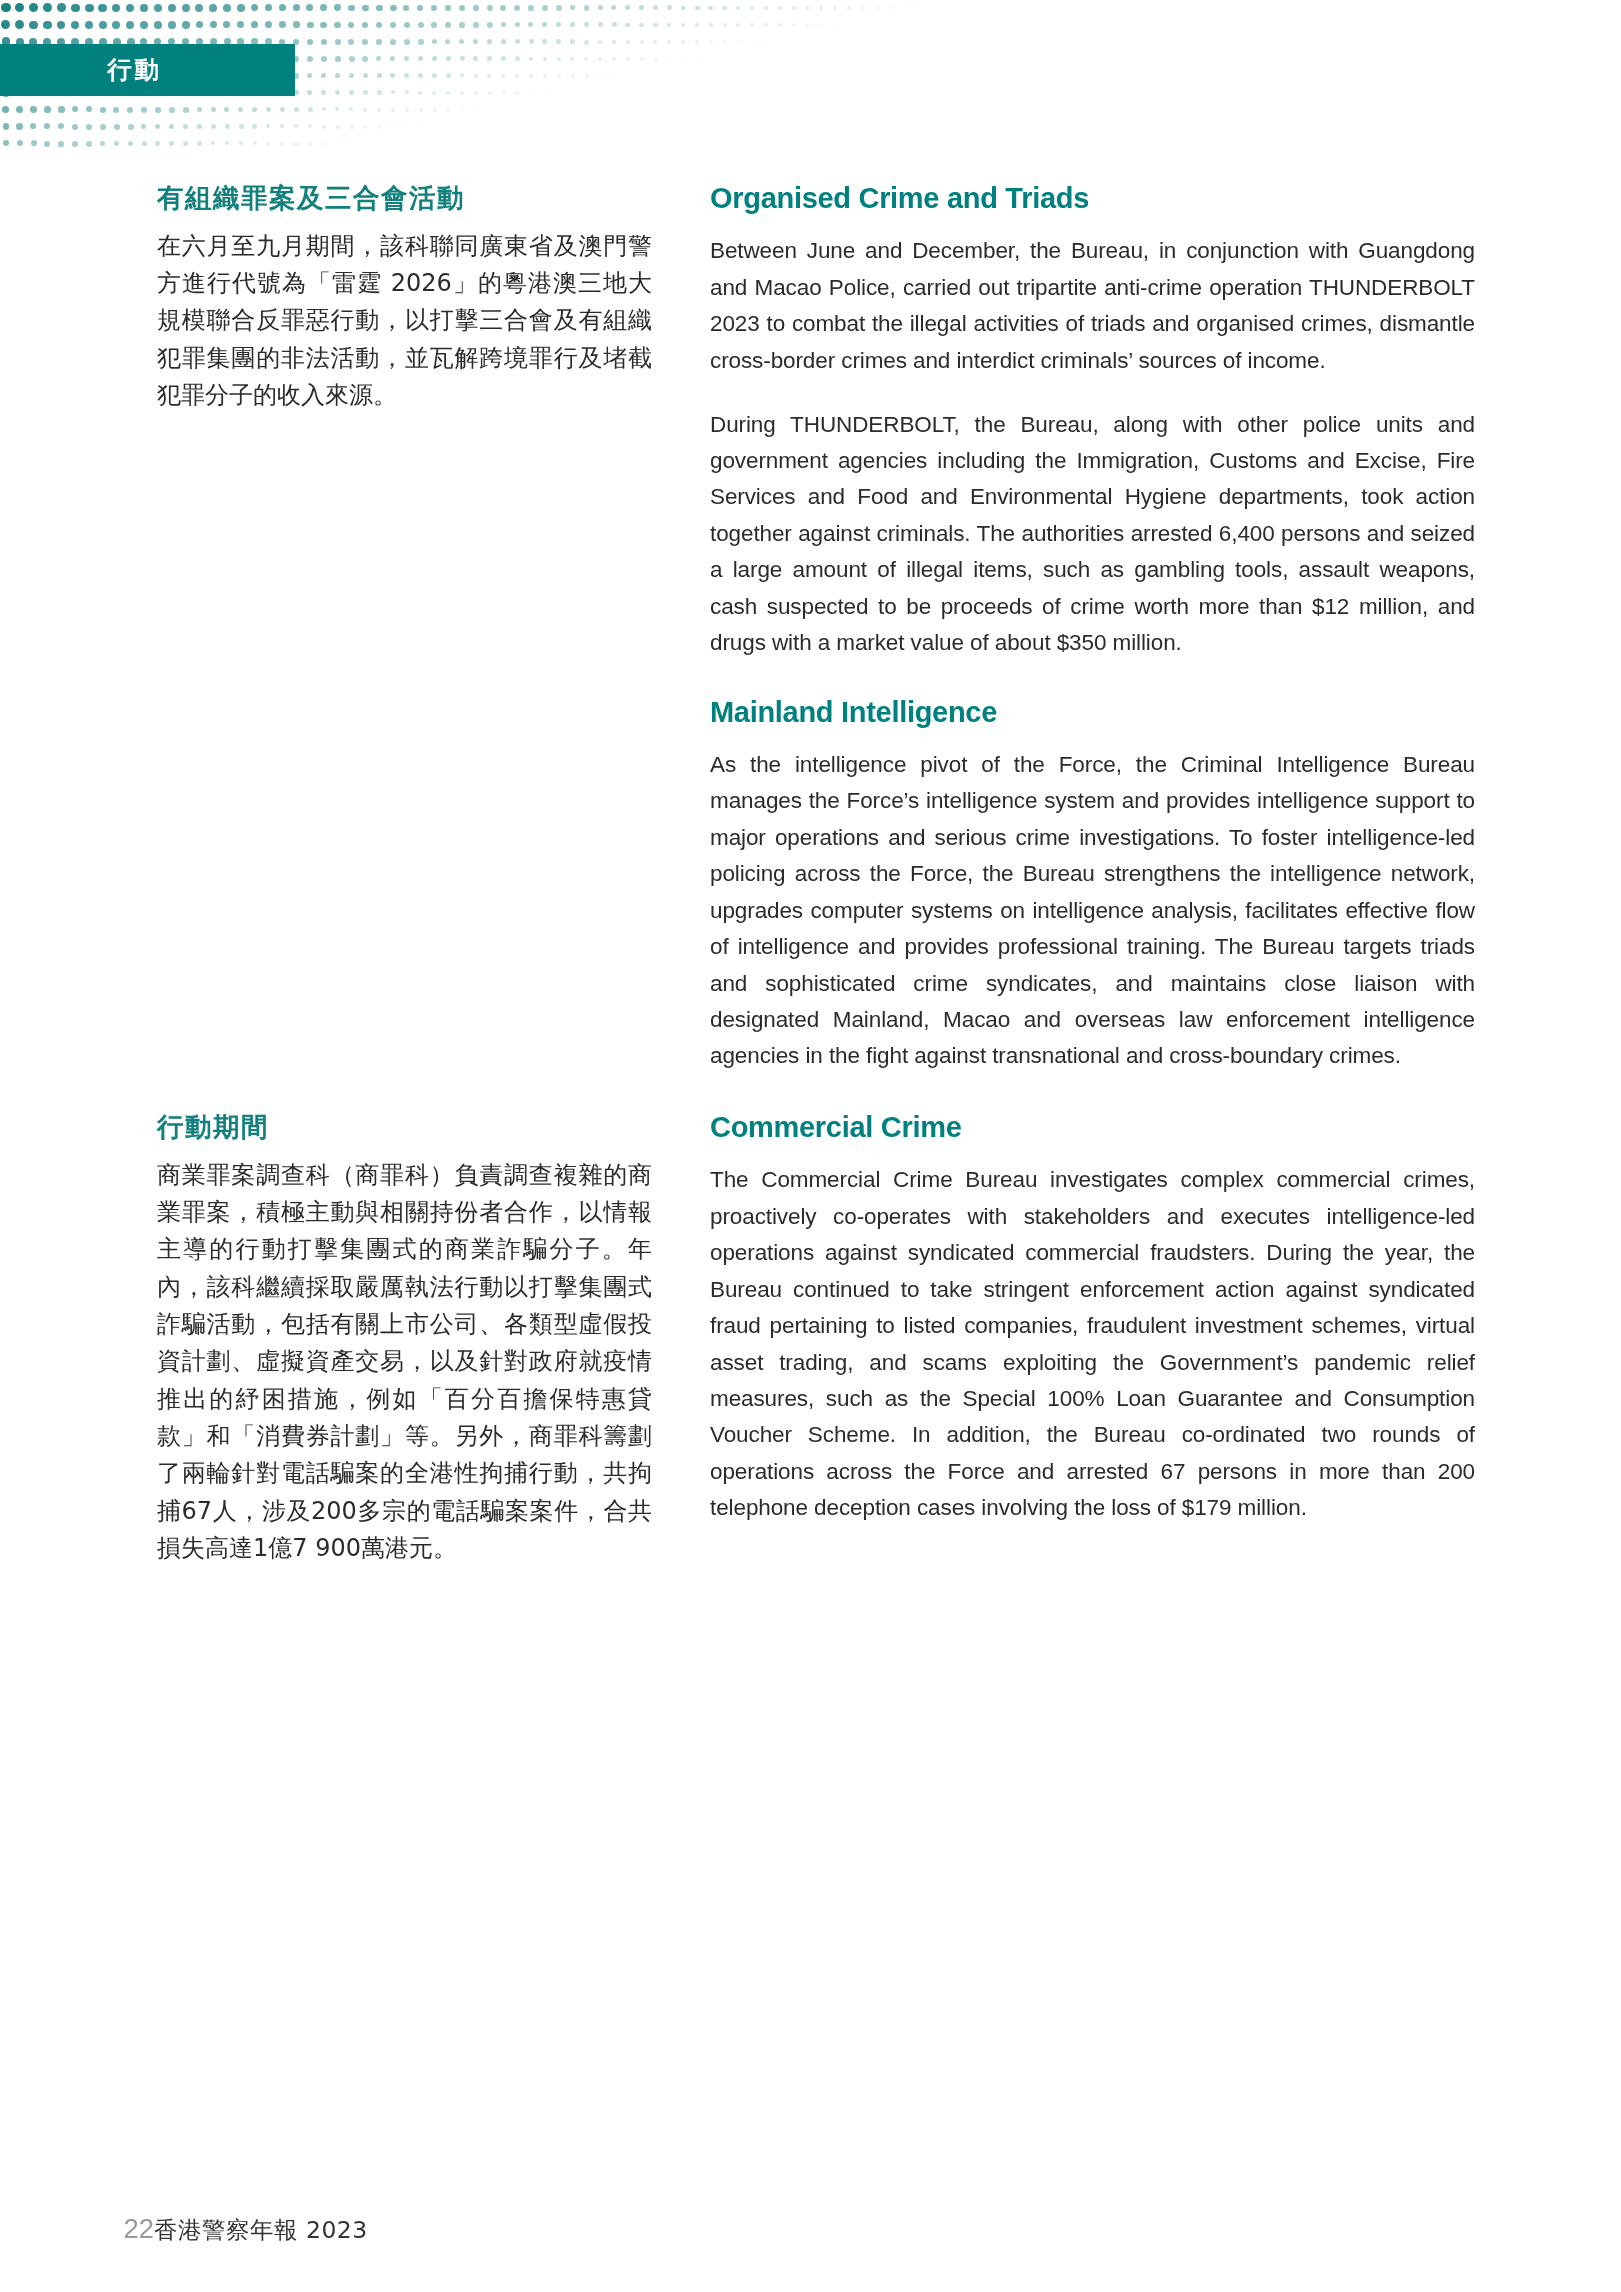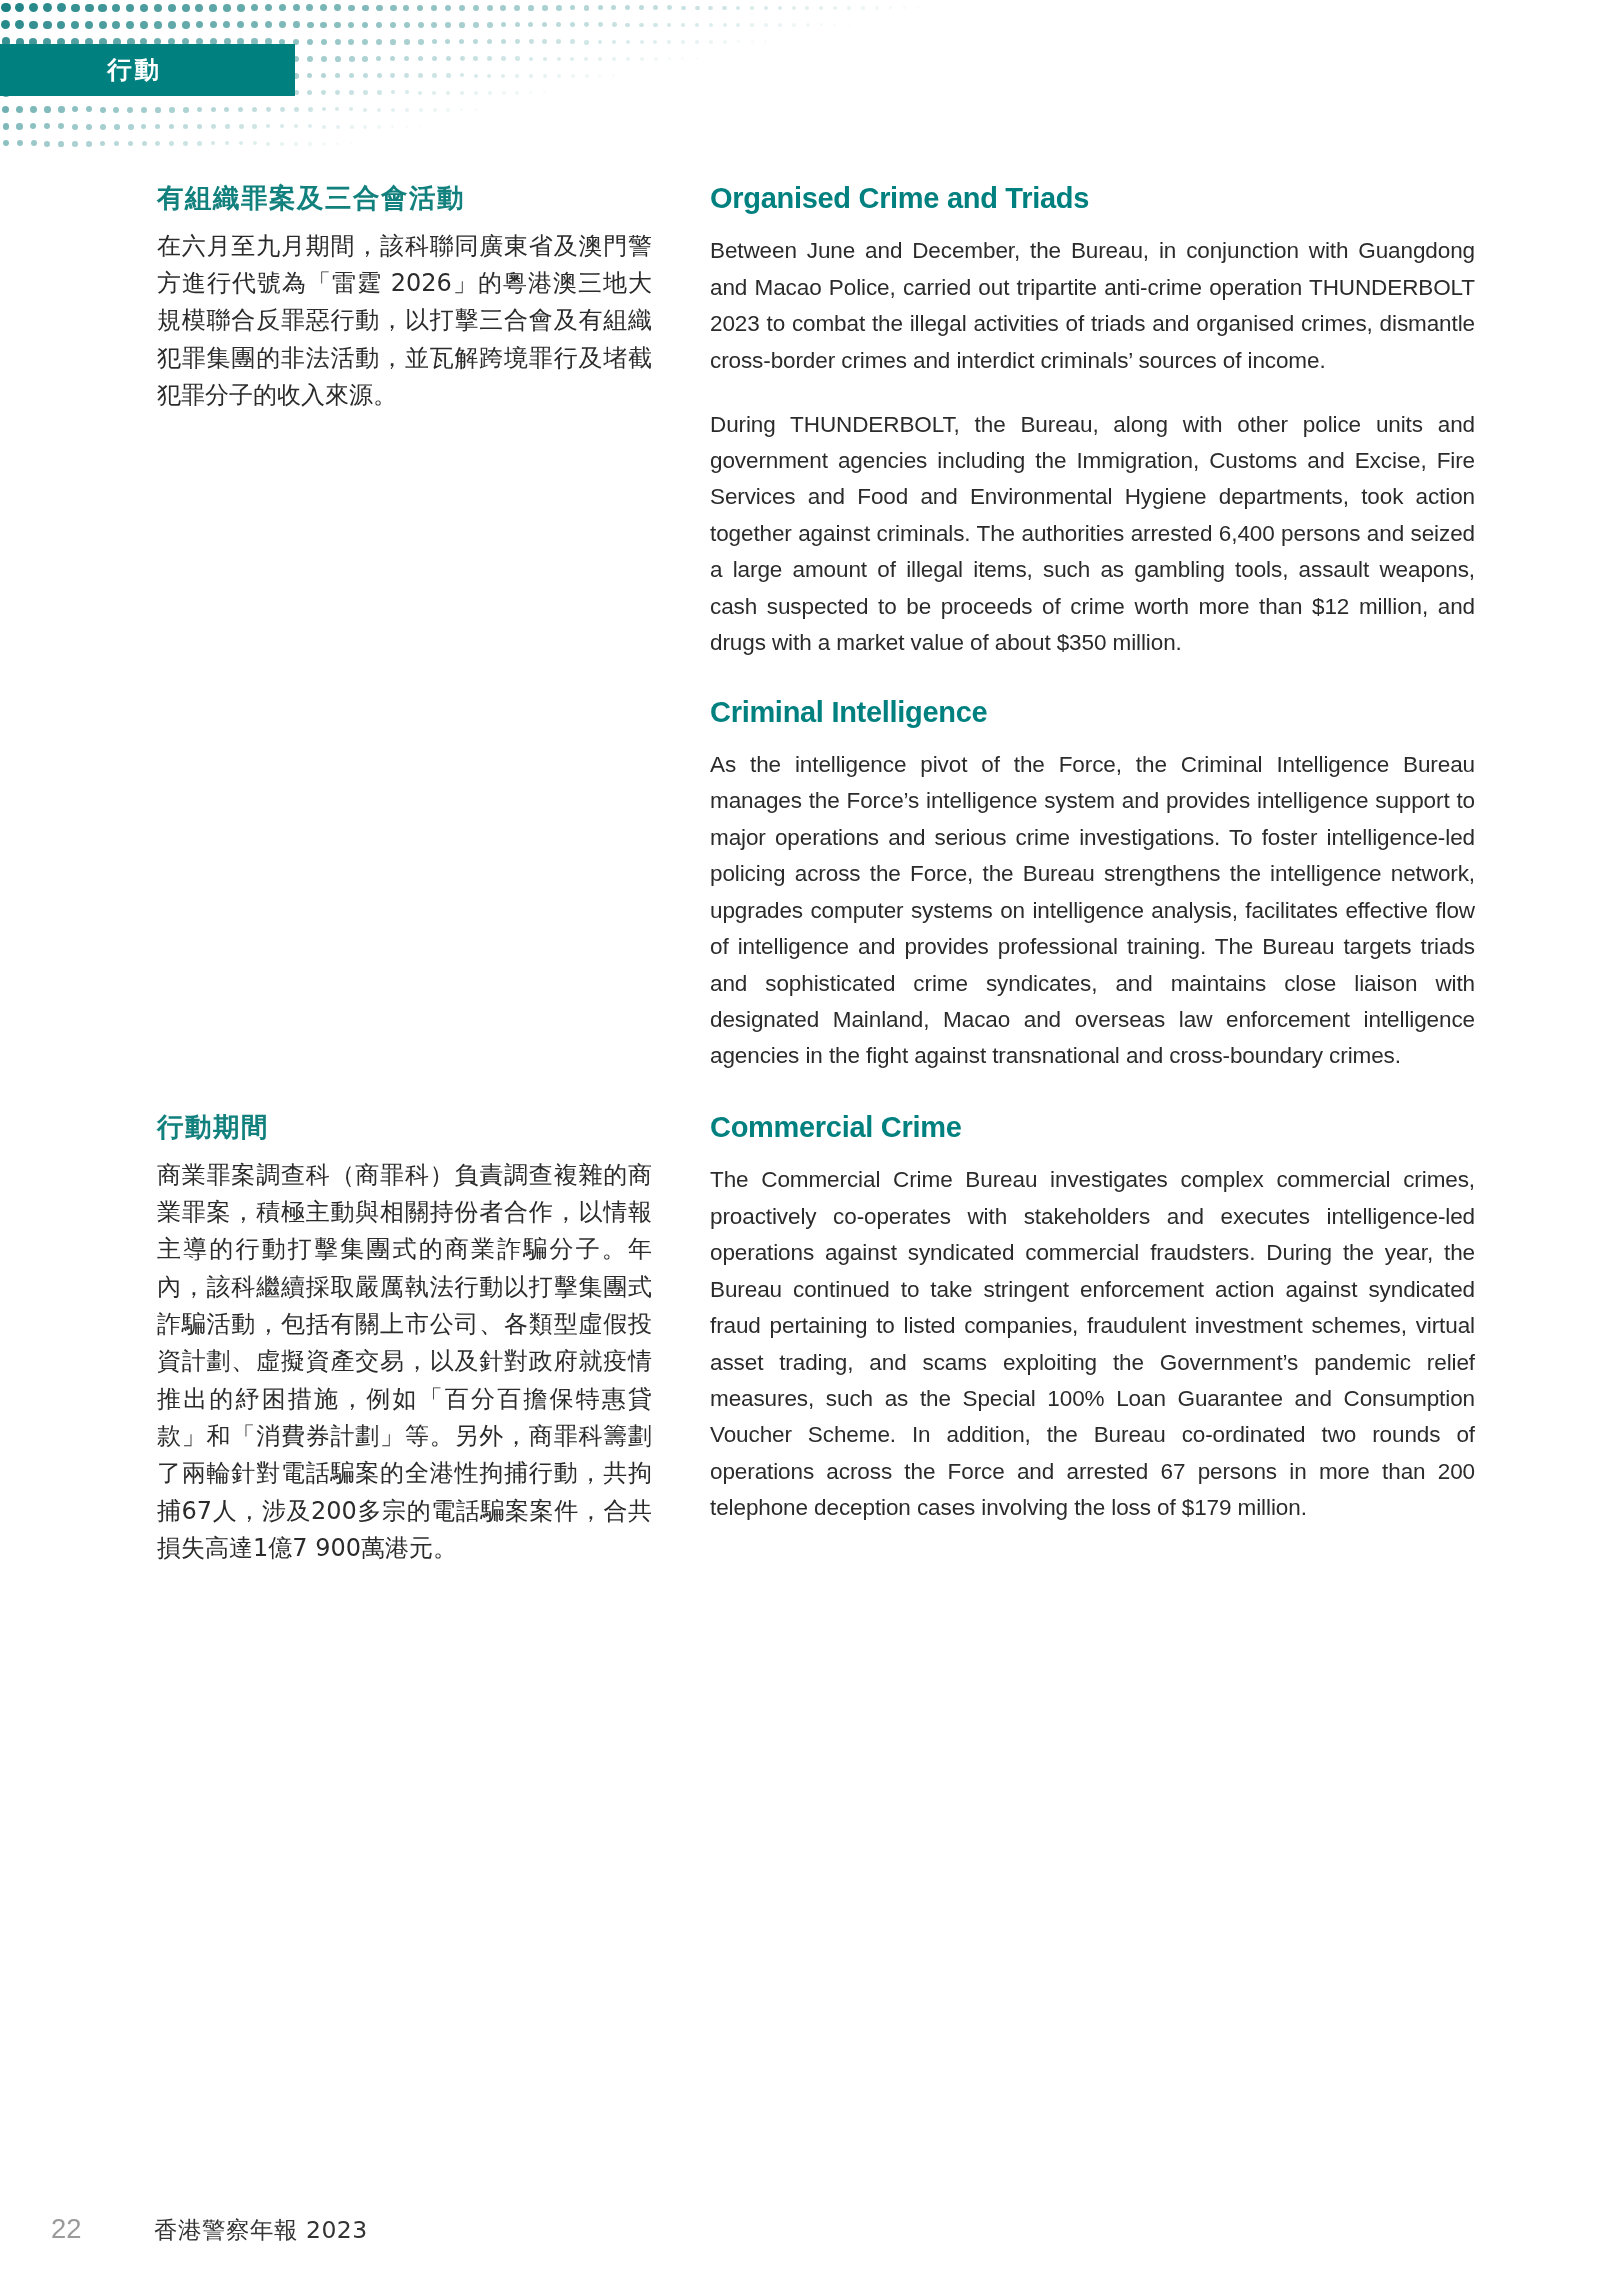--- a/index.html
+++ b/index.html
@@ -130,20 +130,21 @@
     align-items: baseline;
     padding-left: 51px;
     box-sizing: border-box;
   }
   #footer .page-num {
     color: #9a9a9a;
     font-size: 27.4px;
     font-weight: normal;
     font-family: "Liberation Sans", sans-serif;
     width: 103px;
+    text-align: right;
   }
   #footer .footer-title {
     color: #333333;
     font-size: 23.5px;
     font-family: "DejaVu Sans", "Liberation Sans", sans-serif;
     letter-spacing: 0.5px;
   }
 </style>
 </head>
 <body>
@@ -579,21 +580,21 @@
       <h2 class="en-head">Organised Crime and Triads</h2>
       <p class="en-p">Between June and December, the Bureau, in conjunction with Guangdong and Macao Police, carried out tripartite anti-crime operation THUNDERBOLT 2023 to combat the illegal activities of triads and organised crimes, dismantle cross-border crimes and interdict criminals’ sources of income.</p>
       <p class="en-p">During THUNDERBOLT, the Bureau, along with other police units and government agencies including the Immigration, Customs and Excise, Fire Services and Food and Environmental Hygiene departments, took action together against criminals. The authorities arrested 6,400 persons and seized a large amount of illegal items, such as gambling tools, assault weapons, cash suspected to be proceeds of crime worth more than $12 million, and drugs with a market value of about $350 million.</p>
     </div>
   </div>
 
   <div class="columns gap-before-2">
     <div class="col-zh">
     </div>
     <div class="col-en">
-      <h2 class="en-head">Criminal Intelligence</h2>
+      <h2 class="en-head">Mainland Intelligence</h2>
       <p class="en-p">As the intelligence pivot of the Force, the Criminal Intelligence Bureau manages the Force’s intelligence system and provides intelligence support to major operations and serious crime investigations. To foster intelligence-led policing across the Force, the Bureau strengthens the intelligence network, upgrades computer systems on intelligence analysis, facilitates effective flow of intelligence and provides professional training. The Bureau targets triads and sophisticated crime syndicates, and maintains close liaison with designated Mainland, Macao and overseas law enforcement intelligence agencies in the fight against transnational and cross-boundary crimes.</p>
     </div>
   </div>
 
   <div class="columns gap-before-3">
     <div class="col-zh">
       <h2 class="zh-head">行動期間</h2>
       <p class="zh-p">商業罪案調查科（商罪科）負責調查複雜的商業罪案，積極主動與相關持份者合作，以情報主導的行動打擊集團式的商業詐騙分子。年內，該科繼續採取嚴厲執法行動以打擊集團式詐騙活動，包括有關上市公司、各類型虛假投資計劃、虛擬資產交易，以及針對政府就疫情推出的紓困措施，例如「百分百擔保特惠貸款」和「消費券計劃」等。另外，商罪科籌劃了兩輪針對電話騙案的全港性拘捕行動，共拘捕67人，涉及200多宗的電話騙案案件，合共損失高達1億7 900萬港元。</p>
     </div>
     <div class="col-en">

